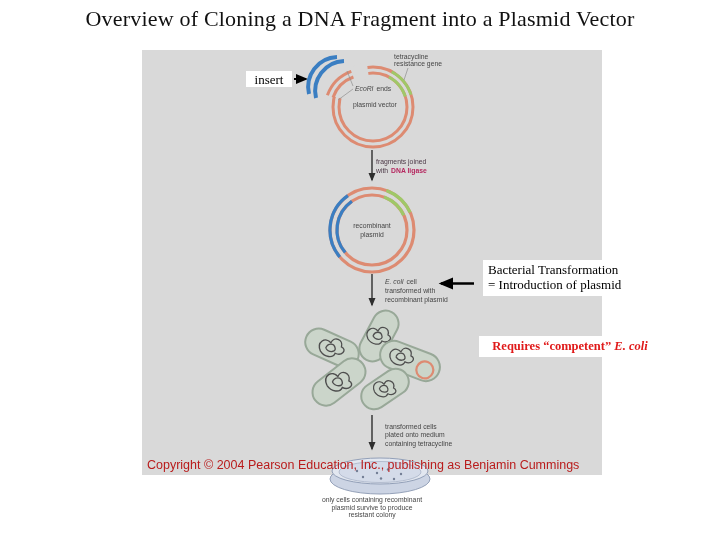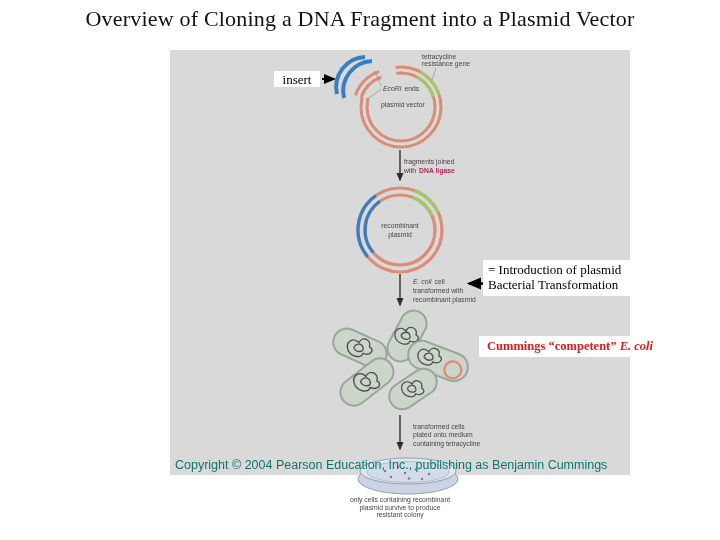--- a/index.html
+++ b/index.html
@@ -1,22 +1,22 @@
 <!DOCTYPE html>
 <html><head>
 <meta charset="utf-8">
 <style>
   html,body{margin:0;padding:0;background:#fff;}
   body{width:720px;height:540px;position:relative;overflow:hidden;
        font-family:"Liberation Serif", serif;}
   .title{position:absolute;top:6px;left:0;width:720px;text-align:center;
          font-size:22px;color:#111;letter-spacing:.2px;}
-  .panel{position:absolute;left:142px;top:50px;width:460px;height:425px;background:#d9d9d9;margin-left:28px;}
+  .panel{position:absolute;left:142px;top:50px;width:460px;height:425px;background:#d9d9d9;}
   .copyright{position:absolute;left:5px;bottom:3px;
-             font-family:"Liberation Sans", sans-serif;font-size:12.5px;color:#0f766e;white-space:nowrap;}
+             font-family:"Liberation Sans", sans-serif;font-size:12.5px;color:#b91c1c;white-space:nowrap;}
   .note1{position:absolute;left:483px;top:260px;width:168px;background:#fff;
          padding:3px 5px;font-size:13px;line-height:14.8px;color:#000;}
   .note2{position:absolute;left:479px;top:336px;width:178px;background:#fff;
          padding:3px 2px;font-size:12.5px;line-height:14.5px;color:#e01a1a;
          font-weight:bold;text-align:center;}
   .note2 sub{font-size:9px;}
   svg text{font-family:"Liberation Sans", sans-serif;font-size:6.8px;fill:#464646;}
   svg text.serifLbl{font-family:"Liberation Serif", serif;font-size:13px;fill:#000;}
   svg .flow{stroke:#2e2e2e;stroke-width:1.4;fill:none;}
   svg .blk{stroke:#000;fill:none;}
@@ -143,19 +143,19 @@
 
     <text x="230" y="452" text-anchor="middle">only cells containing recombinant</text>
     <text x="230" y="459.5" text-anchor="middle">plasmid survive to produce</text>
     <text x="230" y="467" text-anchor="middle">resistant colony</text>
   </svg>
 
   <div class="copyright">Copyright © 2004 Pearson Education, Inc., publishing as Benjamin Cummings</div>
 </div>
 
 <div class="note1">
+  <div>Bacterial Transformation</div>
   <div>= Introduction of plasmid</div>
-  <div>Bacterial Transformation</div>
 </div>
 
 <div class="note2">
-  <div><span>Cummings “competent” </span><i>E. coli</i></div>
+  <div><span>Requires “competent” </span><i>E. coli</i></div>
 </div>
 
 </body></html>

